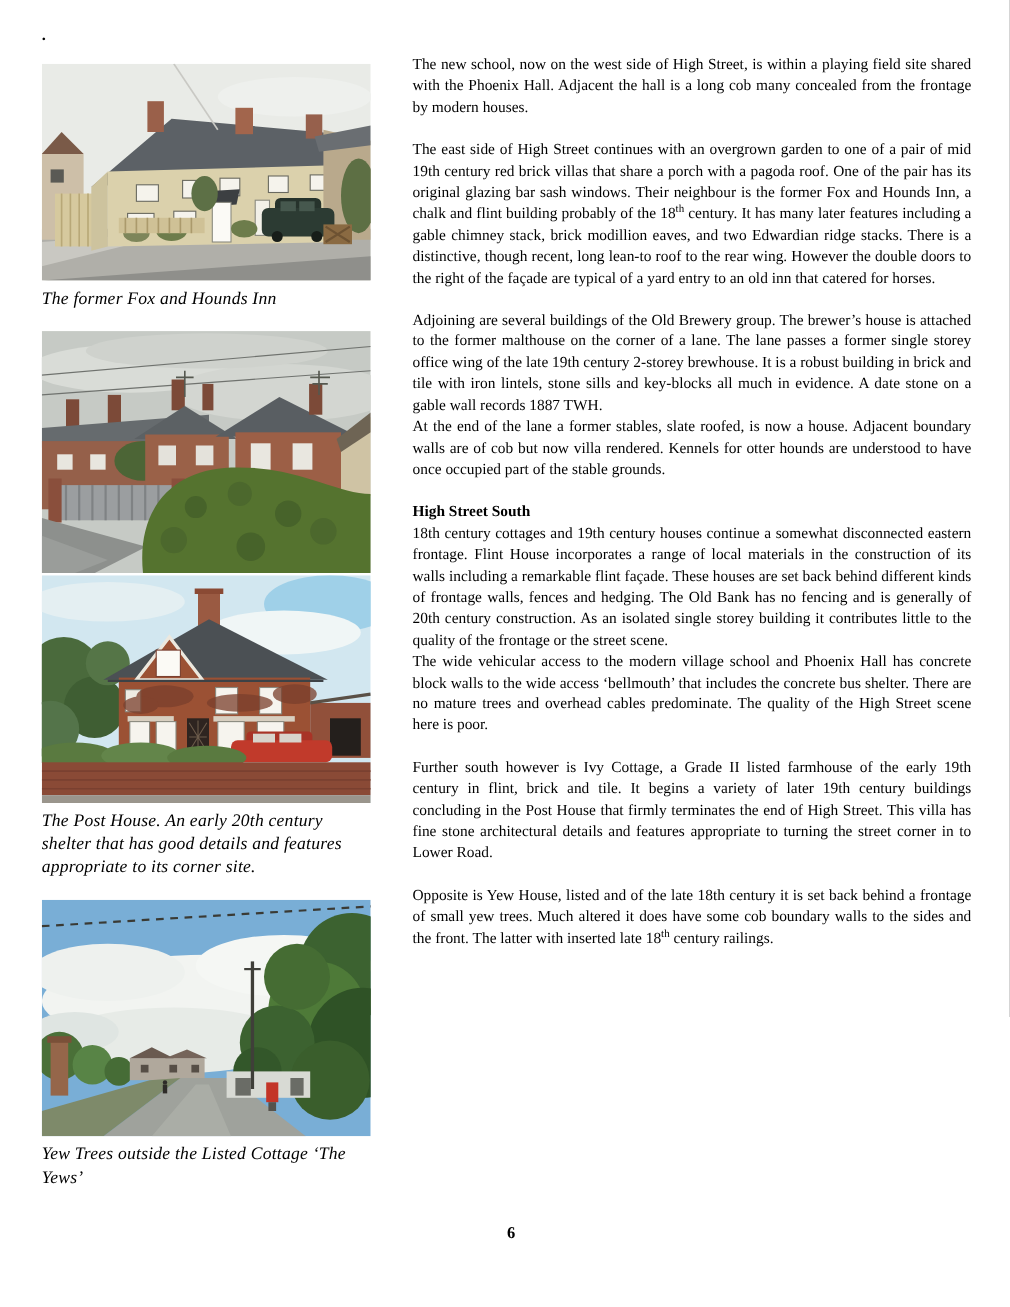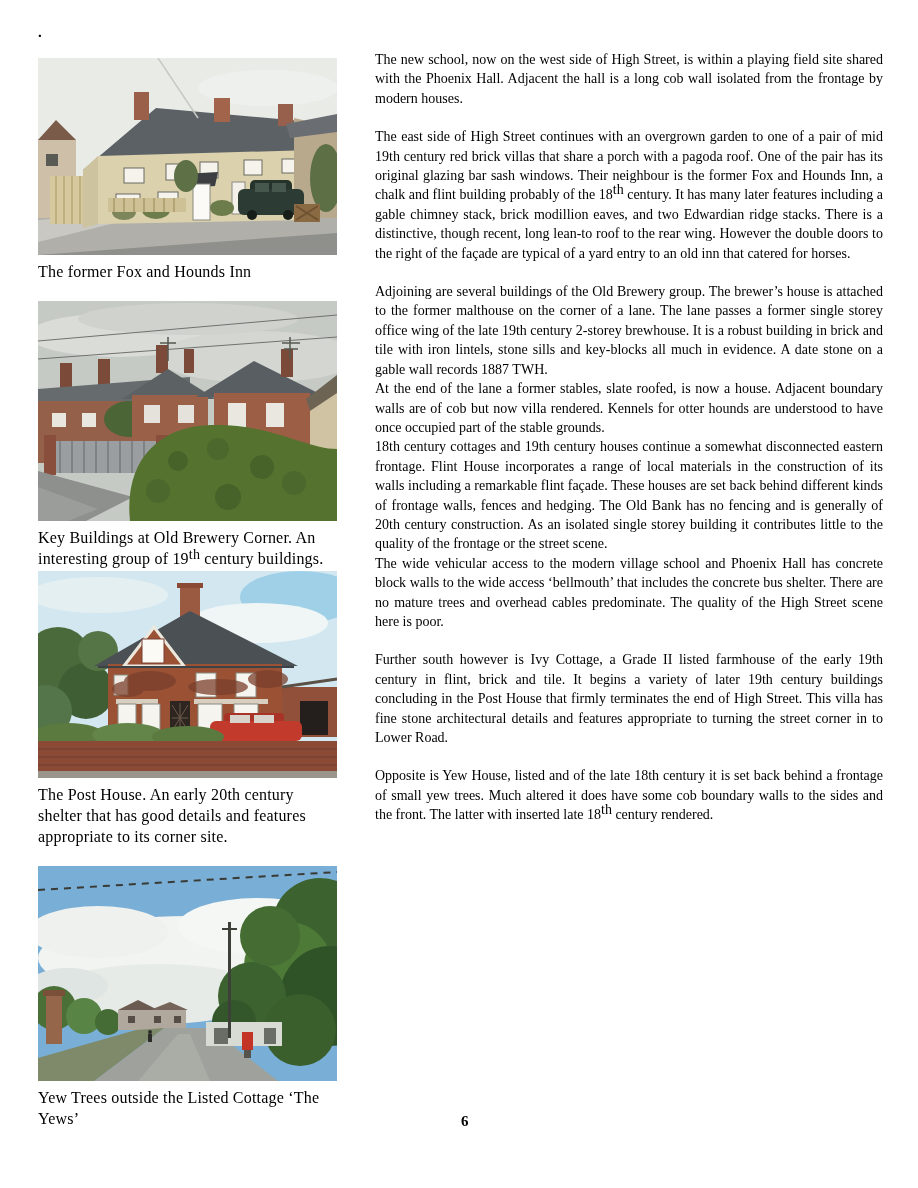--- a/index.html
+++ b/index.html
@@ -5,27 +5,27 @@
   html,body { margin:0; padding:0; background:#888; }
   .page {
     position:relative; width:918px; height:1188px; background:#ffffff;
     font-family:"Liberation Serif", serif; color:#000; overflow:hidden;
   }
   .stray-dot { position:absolute; left:38px; top:24px; font-size:15px; font-weight:bold; }
   .photo-col { position:absolute; left:38px; top:58px; width:299px; }
   figure { margin:0; padding:0; }
   figure svg { display:block; }
   figcaption {
-    font-size:16px; line-height:21px; margin-top:6px;
+    font-style:italic; font-size:16px; line-height:21px; margin-top:6px;
     letter-spacing:0.2px;
   }
   .fig-1 { margin-bottom:19px; }
   .fig-2 { margin-bottom:2px; }
   .fig-3 { margin-bottom:19px; }
-  sup.ss { font-size:14px; line-height:0; vertical-align:baseline; position:relative; top:-5px; }
+  sup.ss { font-size:10px; line-height:0; vertical-align:baseline; position:relative; top:-5px; }
   .text-col {
     position:absolute; left:375px; top:50px; width:508px;
     font-size:14px; line-height:19.4px; text-align:justify;
   }
   .text-col p { margin:0; }
   .text-col p.gap { margin-top:19px; }
   .heading-bold { font-weight:bold; text-align:left; }
   .page-number { position:absolute; left:461px; top:1113px; font-size:15px; font-weight:bold; }
 </style>
 </head>
@@ -164,21 +164,20 @@
         <g>
           <path d="M92,220 C86,162 118,126 172,124 C232,122 268,148 299,148 L299,220 Z" fill="#55732f"></path>
           <circle cx="140" cy="160" r="10" fill="#47632a"></circle>
           <circle cx="180" cy="148" r="11" fill="#4c682d"></circle>
           <circle cx="224" cy="166" r="12" fill="#47632a"></circle>
           <circle cx="256" cy="182" r="12" fill="#4c682d"></circle>
           <circle cx="120" cy="190" r="12" fill="#4c682d"></circle>
           <circle cx="190" cy="196" r="13" fill="#47632a"></circle>
         </g>
       </svg>
-      <figcaption><span>Key Buildings at Old Brewery Corner. An interesting group of 19</span><sup class="ss">th</sup><span> century buildings.</span></figcaption>
     </figure>
 
     <figure class="fig-3">
       <svg width="299" height="207" viewBox="0 0 299 207">
         <g>
           <rect width="299" height="207" fill="#d2e7f0"></rect>
           <ellipse cx="262" cy="26" rx="60" ry="26" fill="#9fd0e8"></ellipse>
           <ellipse cx="220" cy="52" rx="70" ry="20" fill="#f0f6f6"></ellipse>
           <ellipse cx="60" cy="24" rx="70" ry="18" fill="#e4eff2"></ellipse>
         </g>
@@ -296,25 +295,26 @@
           <circle cx="112" cy="166" r="2" fill="#2e2c28"></circle>
           <rect x="110" y="168" width="4" height="8" fill="#2e2c28"></rect>
         </g>
       </svg>
       <figcaption>Yew Trees outside the Listed Cottage ‘The Yews’</figcaption>
     </figure>
 
   </aside>
 
   <main class="text-col">
-    <p>The new school, now on the west side of High Street, is within a playing field site shared with the Phoenix Hall. Adjacent the hall is a long cob wall isolated from the frontage by modern houses.</p>
+    <p>The new school, now on the west side of High Street, is within a playing field site shared with the Phoenix Hall. Adjacent the hall is a long cob many concealed from the frontage by modern houses.</p>
     <p class="gap"><span>The east side of High Street continues with an overgrown garden to one of a pair of mid 19th century red brick villas that share a porch with a pagoda roof. One of the pair has its original glazing bar sash windows. Their neighbour is the former Fox and Hounds Inn, a chalk and flint building probably of the 18</span><sup class="ss">th</sup><span> century. It has many later features including a gable chimney stack, brick modillion eaves, and two Edwardian ridge stacks. There is a distinctive, though recent, long lean-to roof to the rear wing. However the double doors to the right of the façade are typical of a yard entry to an old inn that catered for horses.</span></p>
     <p class="gap">Adjoining are several buildings of the Old Brewery group. The brewer’s house is attached to the former malthouse on the corner of a lane. The lane passes a former single storey office wing of the late 19th century 2-storey brewhouse. It is a robust building in brick and tile with iron lintels, stone sills and key-blocks all much in evidence. A date stone on a gable wall records 1887 TWH.</p>
     <p>At the end of the lane a former stables, slate roofed, is now a house. Adjacent boundary walls are of cob but now villa rendered.   Kennels for otter hounds are understood to have once occupied part of the stable grounds.</p>
+    <p class="gap heading-bold">High Street South</p>
     <p>18th century cottages and 19th century houses continue a somewhat disconnected eastern frontage. Flint House incorporates a range of local materials in the construction of its walls including a remarkable flint façade. These houses are set back behind different kinds of frontage walls, fences and hedging. The Old Bank has no fencing and is generally of 20th century construction. As an isolated single storey building it contributes little to the quality of the frontage or the street scene.</p>
     <p>The wide vehicular access to the modern village school and Phoenix Hall has concrete block walls to the wide access ‘bellmouth’ that includes the concrete bus shelter. There are no mature trees and overhead cables predominate. The quality of the High Street scene here is poor.</p>
     <p class="gap">Further south however is Ivy Cottage, a Grade II listed farmhouse of the early 19th century in flint, brick and tile.  It begins a variety of later 19th century buildings concluding in the Post House that firmly terminates the end of High Street.  This villa has fine stone architectural details and features appropriate to turning the street corner in to Lower Road.</p>
-    <p class="gap"><span>Opposite is Yew House, listed and of the late 18th century it is set back behind a frontage of small yew trees. Much altered it does have some cob boundary walls to the sides and the front. The latter with inserted late 18</span><sup class="ss">th</sup><span> century rendered.</span></p>
+    <p class="gap"><span>Opposite is Yew House, listed and of the late 18th century it is set back behind a frontage of small yew trees. Much altered it does have some cob boundary walls to the sides and the front. The latter with inserted late 18</span><sup class="ss">th</sup><span> century railings.</span></p>
   </main>
 
   <div class="page-number">6</div>
 
 </div>
 
 </body></html>

